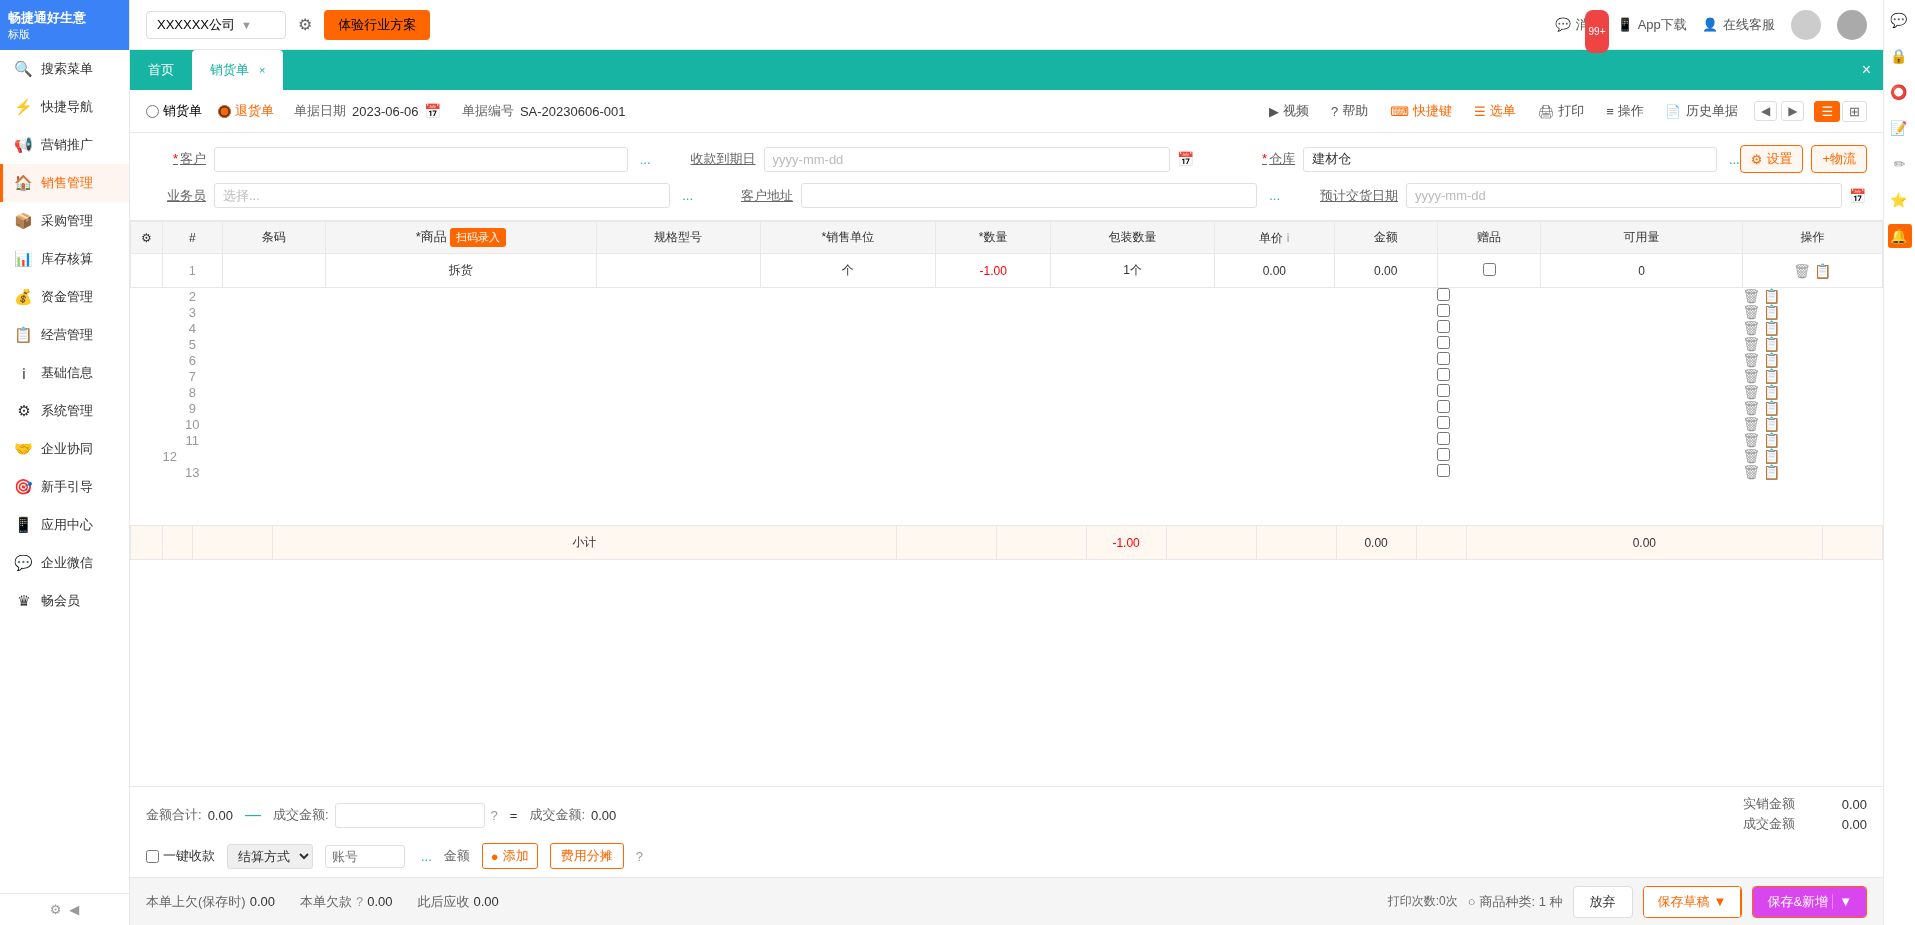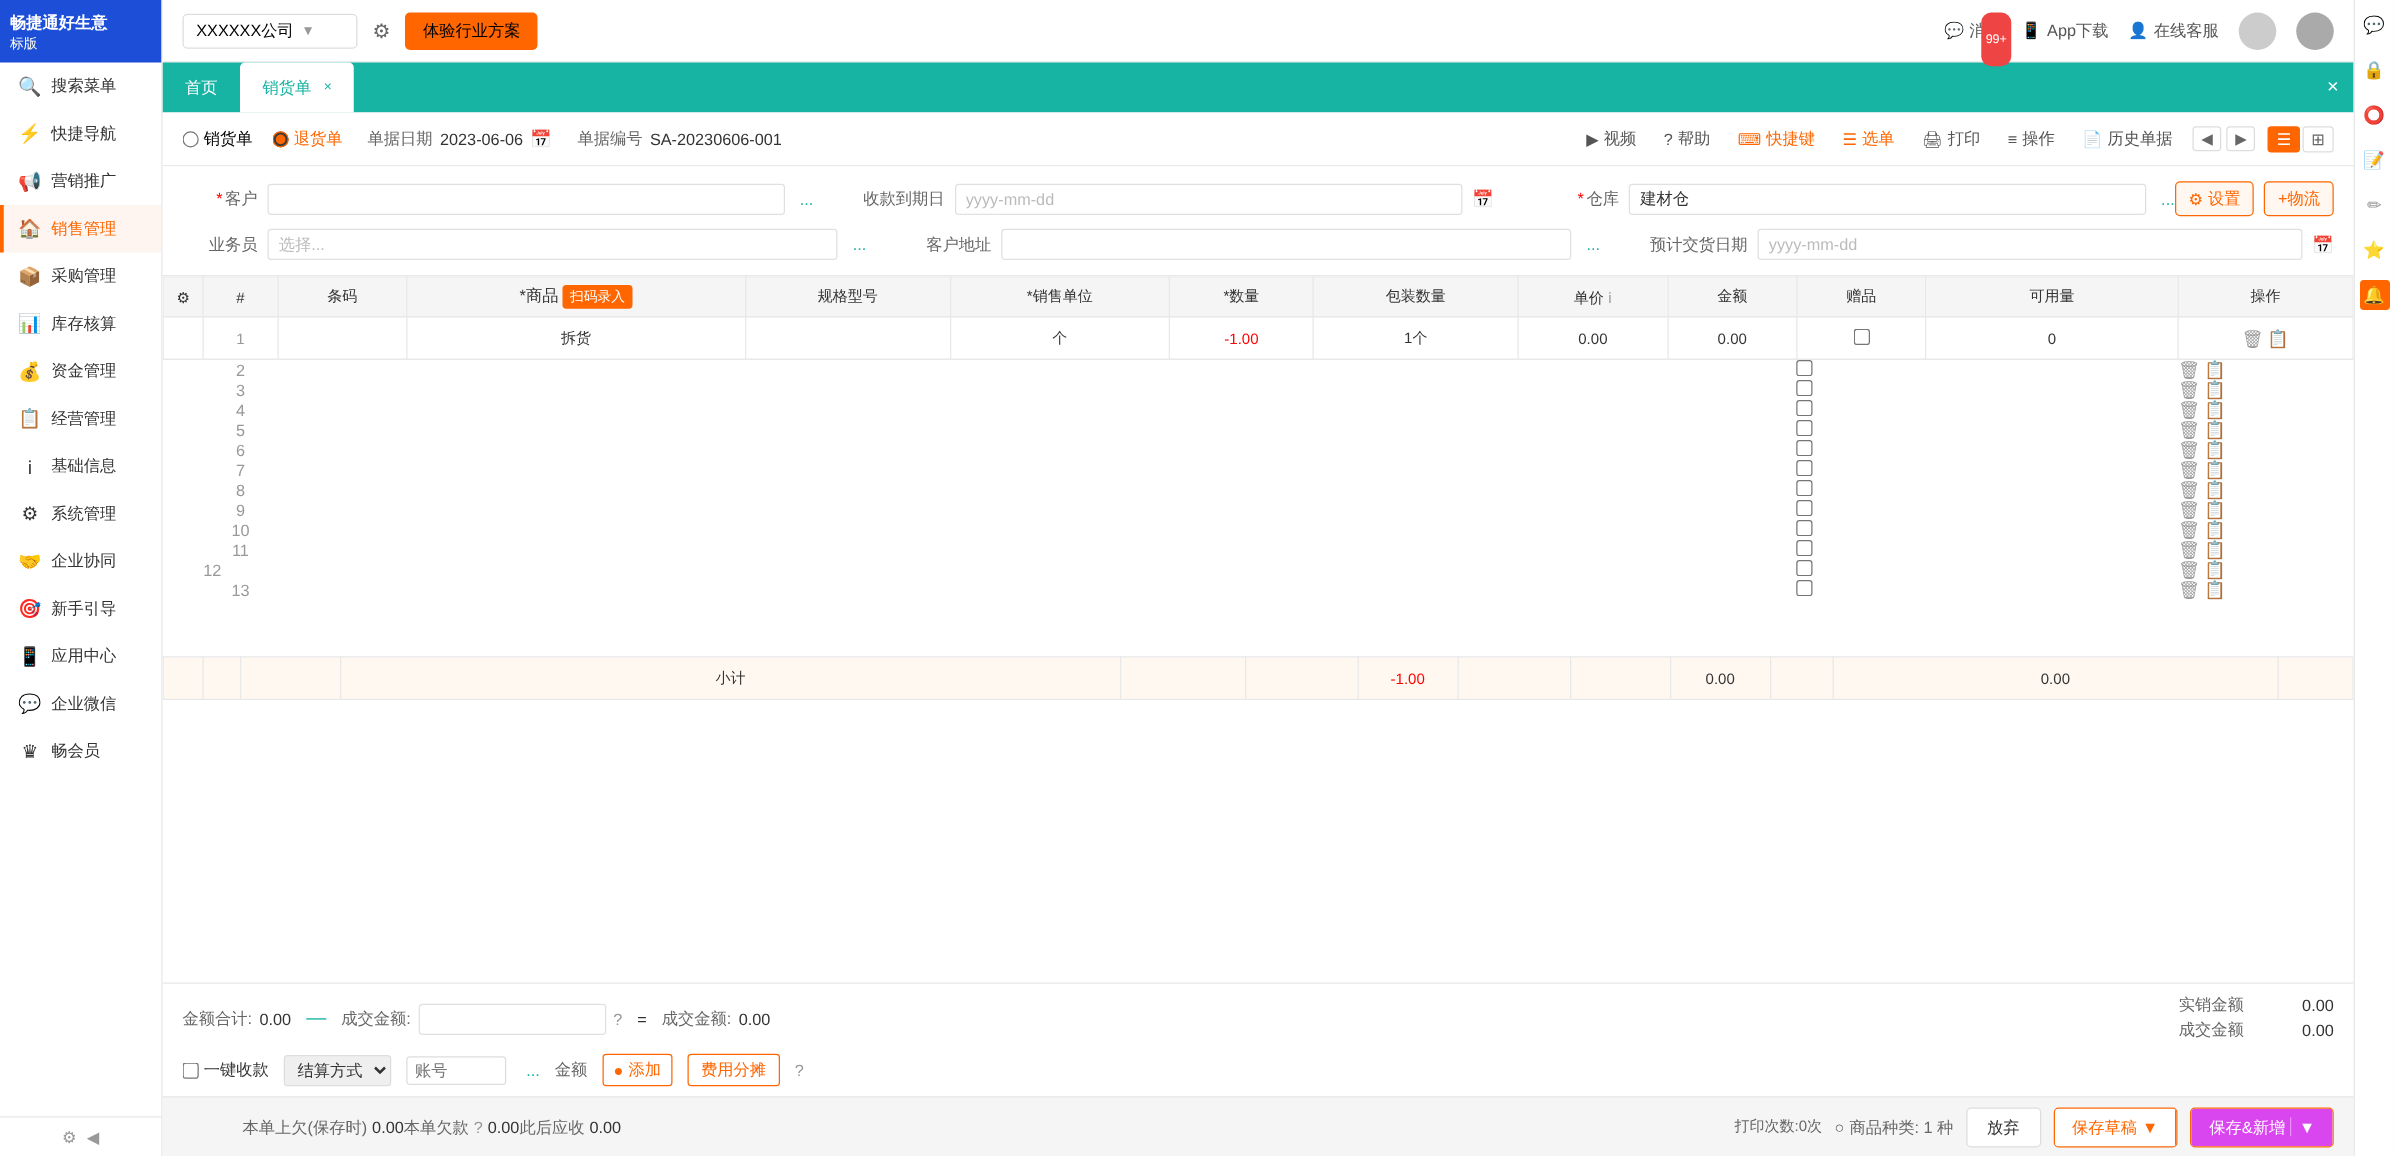--- a/index.html
+++ b/index.html
@@ -1,20 +1,20 @@
 <!DOCTYPE html>
 <html><head>
   <meta charset="utf-8">
   <style>
     * { box-sizing: border-box; margin: 0; padding: 0; font-family: 'Microsoft YaHei', Arial, sans-serif; font-size: 13px; }
     body { width: 1915px; height: 925px; overflow: hidden; background: #f5f5f5; display: flex; }
 
     
     .sidebar { width: 130px; background: #fff; border-right: 1px solid #e8e8e8; display: flex; flex-direction: column; height: 925px; flex-shrink: 0; }
-    .sidebar-header { background: #1d4ed8; padding: 10px 8px; display: flex; align-items: center; gap: 6px; height: 50px; }
+    .sidebar-header { background: #3b82f6; padding: 10px 8px; display: flex; align-items: center; gap: 6px; height: 50px; }
     .sidebar-item { display: flex; align-items: center; gap: 8px; padding: 10px 12px; cursor: pointer; color: #333; border-left: 3px solid transparent; }
     .sidebar-item.active { background: #fff5f0; border-left-color: #ff6600; color: #ff6600; }
     .sidebar-item .icon { width: 18px; height: 18px; display: flex; align-items: center; justify-content: center; font-size: 15px; }
     .sidebar-footer { margin-top: auto; border-top: 1px solid #e8e8e8; padding: 8px; display: flex; gap: 8px; align-items: center; justify-content: center; }
 
     
     .main { flex: 1; display: flex; flex-direction: column; height: 925px; overflow: hidden; }
 
     
     .topbar { height: 50px; background: #fff; border-bottom: 1px solid #e8e8e8; display: flex; align-items: center; padding: 0 16px; gap: 12px; }
@@ -52,21 +52,21 @@
     .nav-arrow { border: 1px solid #ddd; border-radius: 3px; padding: 2px 6px; cursor: pointer; color: #666; font-size: 12px; }
     .view-btns { display: flex; gap: 2px; }
     .view-btn { border: 1px solid #ddd; border-radius: 3px; padding: 2px 6px; cursor: pointer; color: #666; }
     .view-btn.active { background: #ff6600; color: #fff; border-color: #ff6600; }
 
     
     .form-fields { background: #fff; padding: 12px 16px; border-bottom: 1px solid #e8e8e8; }
     .form-row { display: flex; align-items: center; gap: 0; margin-bottom: 10px; }
     .form-row:last-child { margin-bottom: 0; }
     .field-group { display: flex; align-items: center; gap: 8px; flex: 1; }
-    .field-label { color: #666; min-width: 60px; text-align: right; white-space: nowrap; }
+    .field-label { color: #666; min-width: 60px; text-align: right; white-space: nowrap; text-decoration: underline; }
     .field-label.required::before { content: '*'; color: #f00; margin-right: 2px; }
     .field-input { flex: 1; border: 1px solid #e0e0e0; border-radius: 3px; padding: 4px 8px; color: #333; min-width: 150px; background: #fff; outline: none; }
     .field-input::placeholder { color: #bbb; }
     .field-dots { color: #17b3a3; cursor: pointer; margin-left: 4px; }
     .field-calendar { color: #17b3a3; cursor: pointer; font-size: 14px; }
     .field-divider { width: 40px; }
     .btn-setup { background: #fff7f0; color: #ff6600; border: 1px solid #ff6600; border-radius: 4px; padding: 4px 10px; cursor: pointer; display: flex; align-items: center; gap: 4px; }
     .btn-logistics { background: #fff7f0; color: #ff6600; border: 1px solid #ff6600; border-radius: 4px; padding: 4px 10px; cursor: pointer; display: flex; align-items: center; gap: 4px; }
     .remark-row { display: flex; align-items: center; gap: 8px; }
 
@@ -102,21 +102,21 @@
     .help-icon { color: #999; cursor: pointer; }
 
     
     .right-summary { margin-left: auto; text-align: right; }
     .summary-line { display: flex; align-items: center; gap: 12px; justify-content: flex-end; margin-bottom: 2px; }
     .summary-label { color: #666; }
     .summary-value { color: #333; font-weight: 500; min-width: 60px; text-align: right; }
 
     
     .bottom-bar { background: #f5f5f5; border-top: 1px solid #e8e8e8; padding: 8px 16px; display: flex; align-items: center; gap: 16px; height: 48px; flex-shrink: 0; }
-    .bottom-info { display: flex; align-items: center; gap: 0; flex: 1; margin-left: 48px; }
+    .bottom-info { display: flex; align-items: center; gap: 25px; flex: 1; }
     .bottom-field { display: flex; align-items: center; gap: 4px; }
     .bottom-label { color: #666; }
     .bottom-value { color: #333; font-weight: 500; }
     .bottom-actions { display: flex; gap: 10px; align-items: center; }
     .btn-print-count { color: #666; font-size: 12px; display: flex; align-items: center; gap: 4px; }
     .btn-product-type { color: #666; font-size: 12px; display: flex; align-items: center; gap: 4px; }
     .btn-abandon { background: #fff; color: #333; border: 1px solid #ddd; border-radius: 4px; padding: 6px 16px; cursor: pointer; }
     .btn-save-draft { background: #fff; color: #ff6600; border: 1px solid #ff6600; border-radius: 4px; padding: 6px 14px; cursor: pointer; display: flex; align-items: center; gap: 4px; }
     .btn-save-new { background: #ff6600; color: #fff; border: none; border-radius: 4px; padding: 6px 14px; cursor: pointer; display: flex; align-items: center; gap: 4px; }
 

